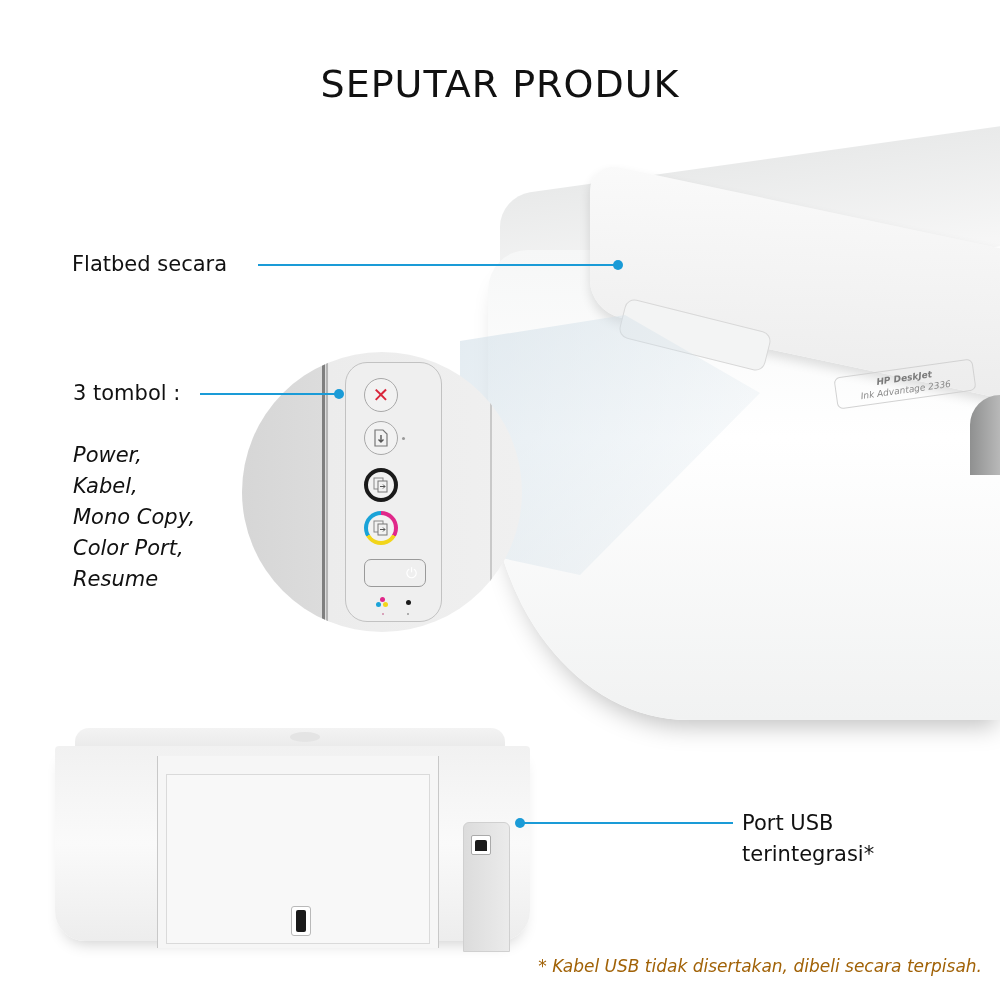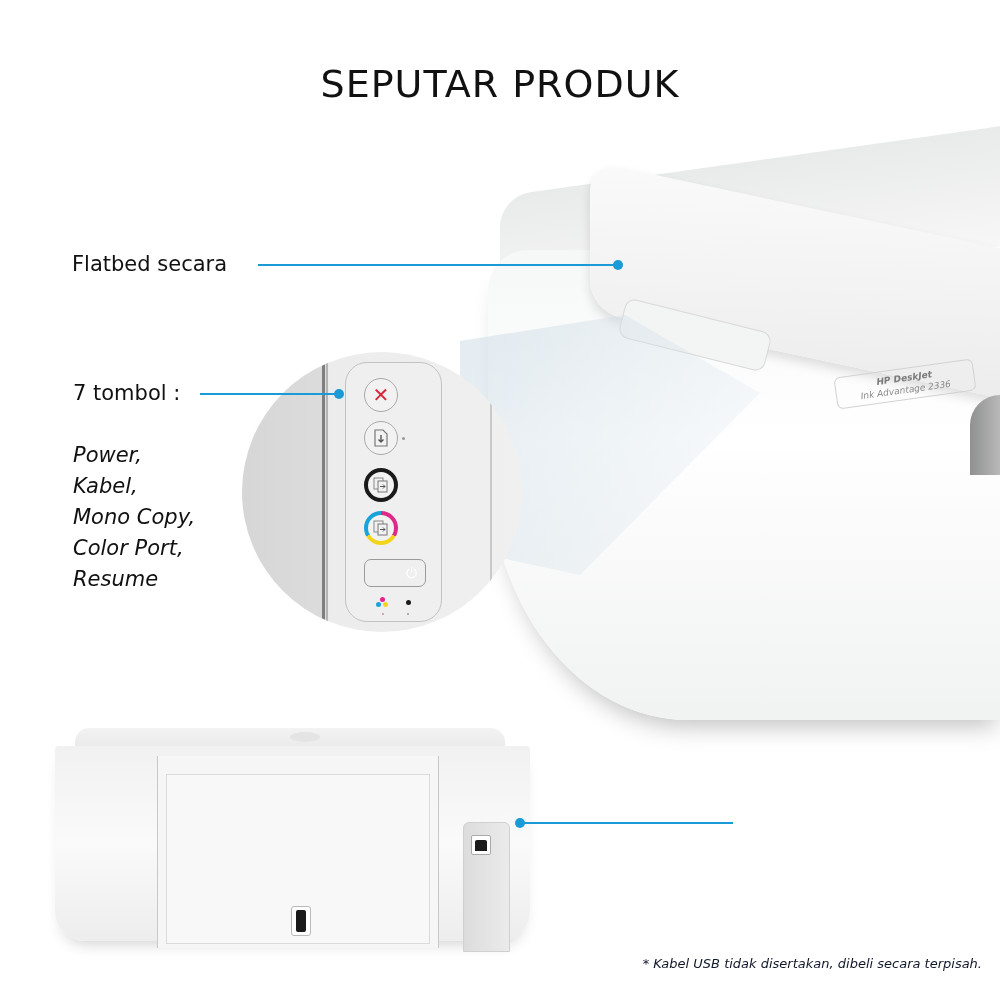--- a/index.html
+++ b/index.html
@@ -133,21 +133,21 @@
   }
   .pb-usb-port {
     position: absolute; left: 7px; top: 12px; width: 20px; height: 20px;
     background: #fff; border: 1px solid #aaa; border-radius: 2px;
     display: flex; align-items: center; justify-content: center;
   }
   .pb-usb-port span { display: block; width: 12px; height: 11px; background: #1b1b1b; border-radius: 2px 2px 0 0; }
   .pb-logo { position: absolute; left: 235px; top: 4px; width: 30px; height: 10px; border-radius: 50%; background: #e4e4e4; }
 
   .footnote {
-    position: absolute; right: 18px; top: 956px; font-size: 13px; font-style: italic; color: #0f172a;
+    position: absolute; right: 18px; top: 956px; font-size: 17px; font-style: italic; color: #a16207;
   }
 </style>
 </head>
 <body>
 
 <h1 class="title">SEPUTAR PRODUK</h1>
 
 <div class="printer-top">
   <div class="pt-lid-back"></div>
   <div class="pt-body"></div>
@@ -201,21 +201,21 @@
     <span class="ink-black-icon"></span>
     <span class="ink-led" style="left:36px;top:250px;"></span>
     <span class="ink-led" style="left:61px;top:250px;background:#999;"></span>
   </div>
 </div>
 
 <div class="label" style="left:72px; top:249px;">Flatbed secara</div>
 <div class="callout-line" style="left:258px; top:264px; width:360px;"></div>
 <div class="callout-dot" style="left:613px; top:260px;"></div>
 
-<div class="label" style="left:73px; top:378px;">7 tombol :</div>
+<div class="label" style="left:73px; top:378px;">3 tombol :</div>
 <div class="callout-line" style="left:200px; top:393px; width:140px;"></div>
 <div class="callout-dot" style="left:334px; top:389px;"></div>
 <div class="label italic" style="left:73px; top:440px;">
   <div>Power,</div>
   <div>Kabel,</div>
   <div>Mono Copy,</div>
   <div>Color Port,</div>
   <div>Resume</div>
 </div>
 
@@ -232,15 +232,17 @@
   <div class="pb-usb-bay">
     <div class="pb-usb-port">
         <span></span>
       </div>
   </div>
 </div>
 
 <div class="callout-line" style="left:520px; top:822px; width:213px;"></div>
 <div class="callout-dot" style="left:515px; top:818px;"></div>
 <div class="label" style="left:742px; top:808px;">
+  <div>Port USB</div>
+  <div>terintegrasi*</div>
 </div>
 
 <div class="footnote">* Kabel USB tidak disertakan, dibeli secara terpisah.</div>
 
 </body></html>

